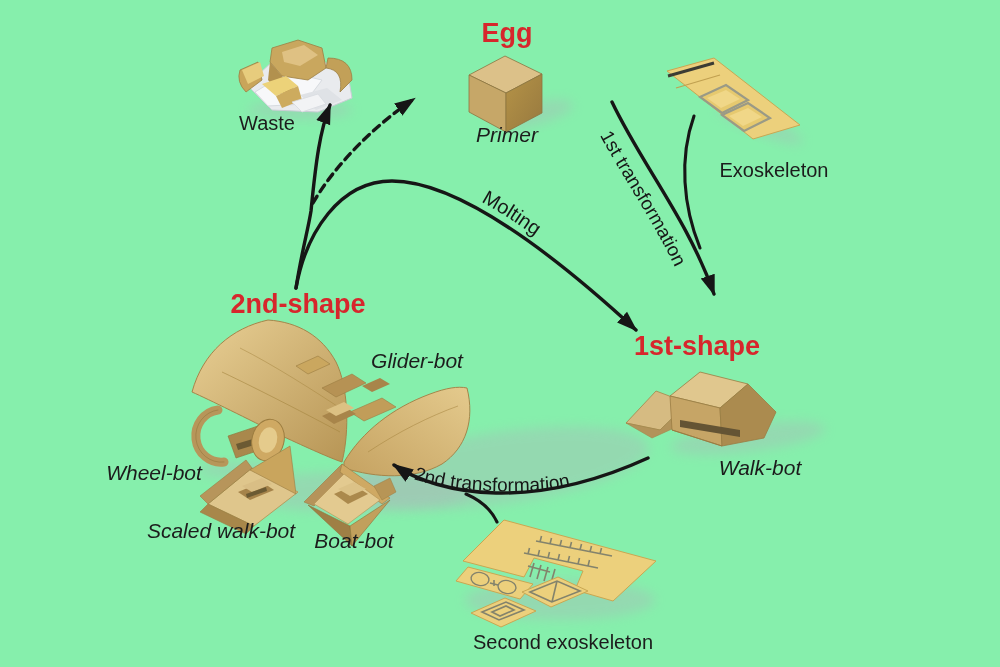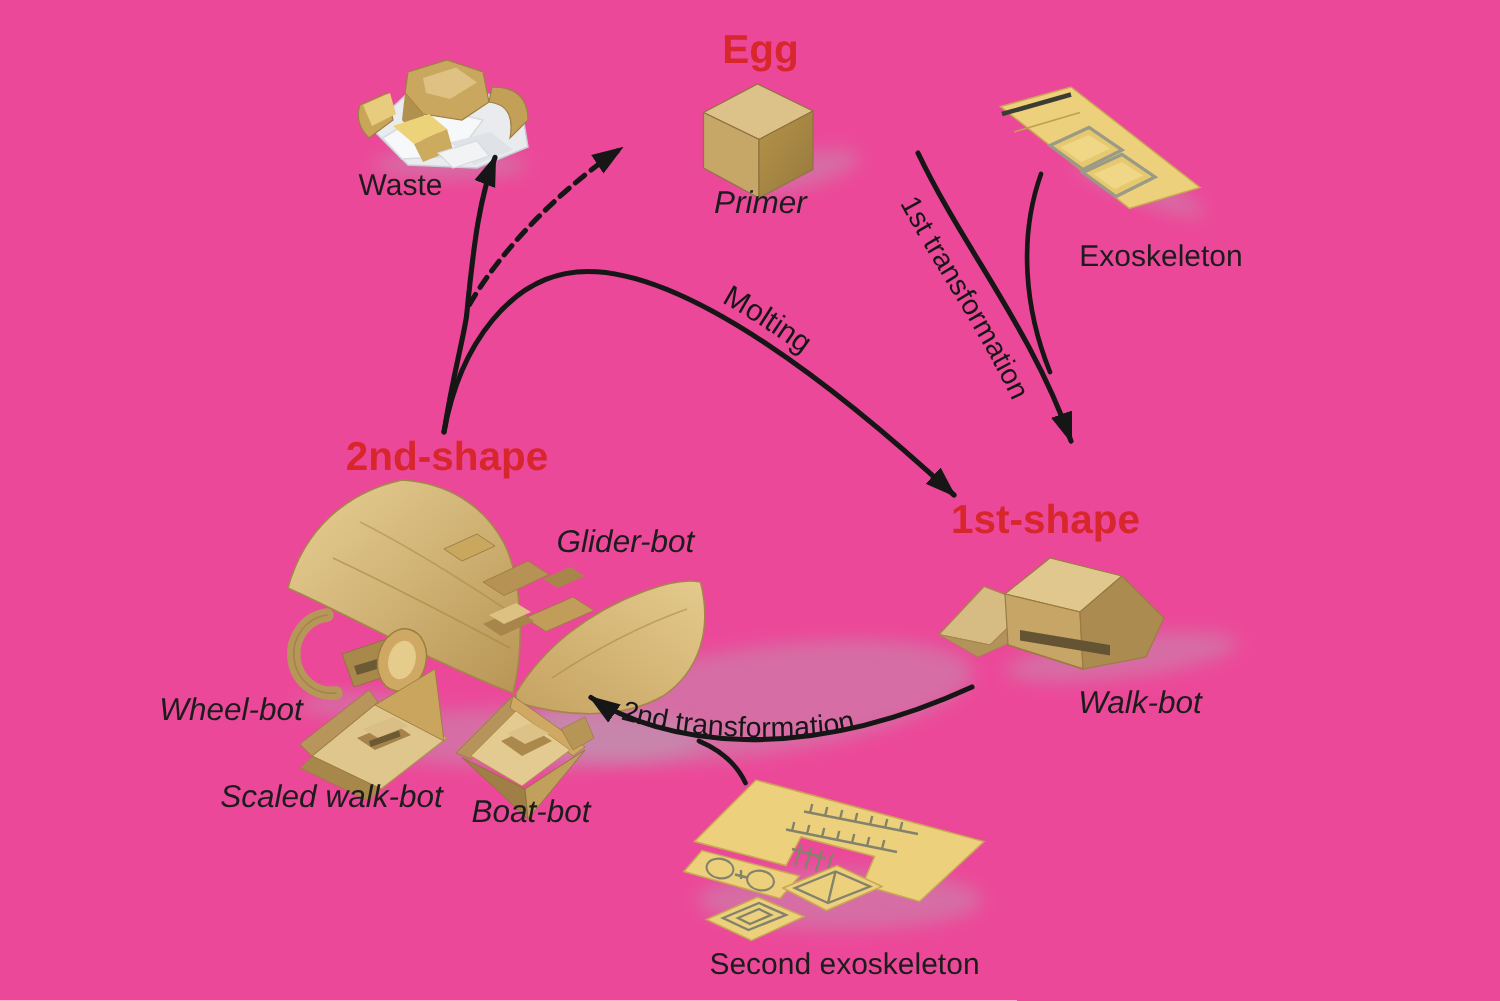--- a/index.html
+++ b/index.html
@@ -1,17 +1,17 @@
 <!DOCTYPE html>
 <html><head>
 <meta charset="utf-8">
 <style>
   html,body { margin:0; padding:0; background:#ffffff; }
   .figure {
-    position:relative; width:1000px; height:667px; background:#ec4899;
+    position:relative; width:1000px; height:667px; background:#86efac;
     font-family:"Liberation Sans", sans-serif; overflow:hidden;
   }
   svg { display:block; }
   .arrow      { fill:none; stroke:#161616; stroke-width:3.4; stroke-linecap:round; }
   .arrow-thin { fill:none; stroke:#161616; stroke-width:3.1; stroke-linecap:round; }
   .dashed     { stroke-dasharray:8 5.5; }
   .t-head  { font-family:"Liberation Sans",sans-serif; font-weight:bold; font-size:27px; fill:#d7262c; }
   .t-cap   { font-family:"Liberation Sans",sans-serif; font-size:20px; fill:#1c1c1c; }
   .t-item  { font-family:"Liberation Sans",sans-serif; font-style:italic; font-size:21px; fill:#1c1c1c; }
   .t-arrow { font-family:"Liberation Sans",sans-serif; font-size:19px; fill:#161616; }

